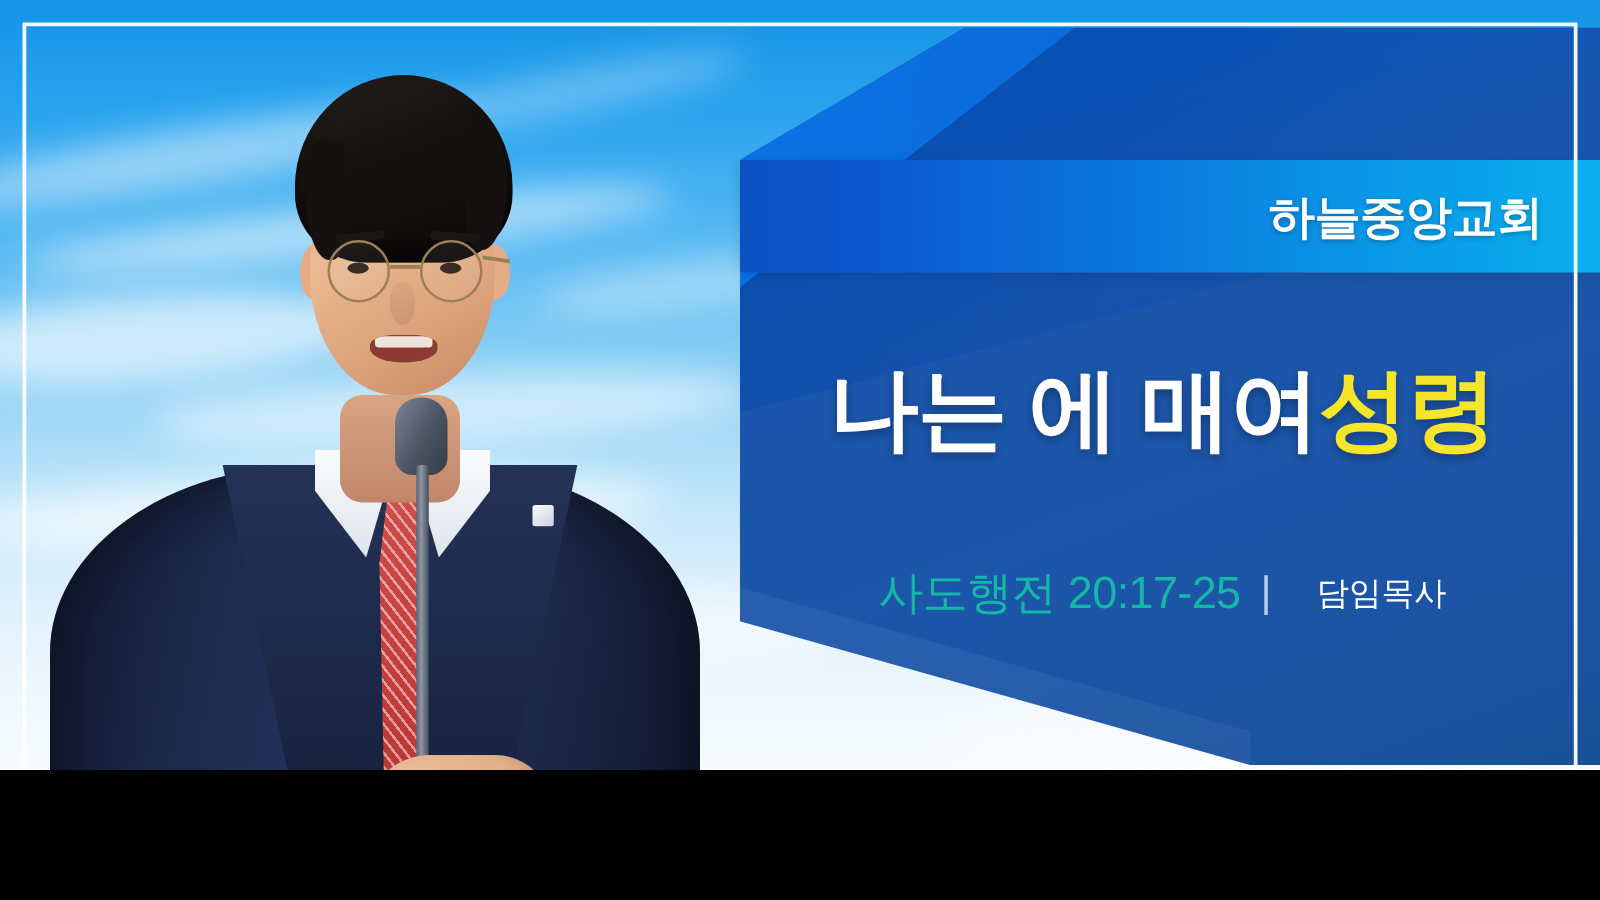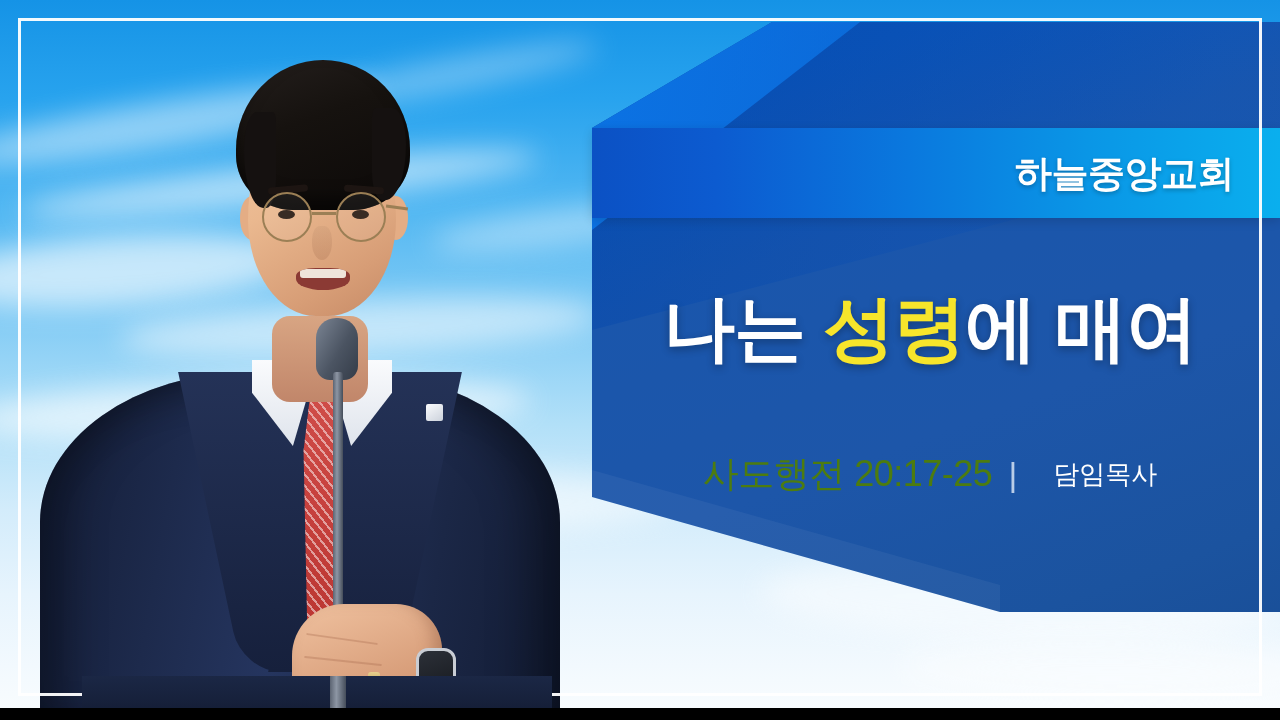--- a/index.html
+++ b/index.html
@@ -2,21 +2,21 @@
 <html><head>
 <meta charset="utf-8">
 <style>
   * { margin:0; padding:0; box-sizing:border-box; }
   html, body {
     width:1280px; height:720px;
     font-family:"Liberation Sans", sans-serif;
     overflow:hidden; background:#000;
   }
   #stage {
-    position:relative; width:1280px; height:708px; overflow:hidden;
+    position:relative; width:1280px; height:616px; overflow:hidden;
   }
 
   
   .sky {
     position:absolute; inset:0;
     background:
       linear-gradient(180deg,
         #1593e6 0%,
         #28a3ee 14%,
         #54b8f2 30%,
@@ -254,21 +254,21 @@
   .tt-white{ color:#ffffff; }
   .tt-yellow{ color:#f7e52b; }
   .sp-gap{ display:inline-block; width:18px; }
 
   
   .sub-row{
     position:absolute; left:592px; top:446px; width:676px; height:56px;
     display:flex; align-items:center; justify-content:center;
     gap:16px; white-space:nowrap;
   }
-  .sub-ref{ color:#4d7c0f; font-size:36px; font-weight:normal; letter-spacing:-0.5px; }
+  .sub-ref{ color:#14b8a6; font-size:36px; font-weight:normal; letter-spacing:-0.5px; }
   .sub-div{ color:#b9cde8; font-size:34px; font-weight:300; }
   .sub-name{ color:#ffffff; font-size:36px; font-weight:normal; letter-spacing:-0.5px; }
   .sub-role{ color:#ffffff; font-size:26px; font-weight:normal; margin-left:20px; }
 
   
   .frame{
     position:absolute; left:18px; top:18px;
     width:1244px; height:678px;
     border:3px solid rgba(255,255,255,0.95);
     pointer-events:none;
@@ -347,22 +347,22 @@
     <div class="hex-edge-glow"></div>
   </div>
 
   <div class="banner">
     <span class="banner-text bt-white">하늘중앙교회</span>
   </div>
 
   <div class="title-row">
     <span class="title-txt tt-white">나는</span>
     <span class="sp-gap"></span>
+    <span class="title-txt tt-white">에 매여</span>
     <span class="title-txt tt-yellow">성령</span>
-    <span class="title-txt tt-white">에 매여</span>
   </div>
 
   <div class="sub-row">
     <span class="sub-ref">사도행전 20:17-25</span>
     <span class="sub-div">|</span>
     <span class="sub-role">담임목사</span>
   </div>
 
   <div class="frame"></div>
   <div class="frame-occl"></div>

